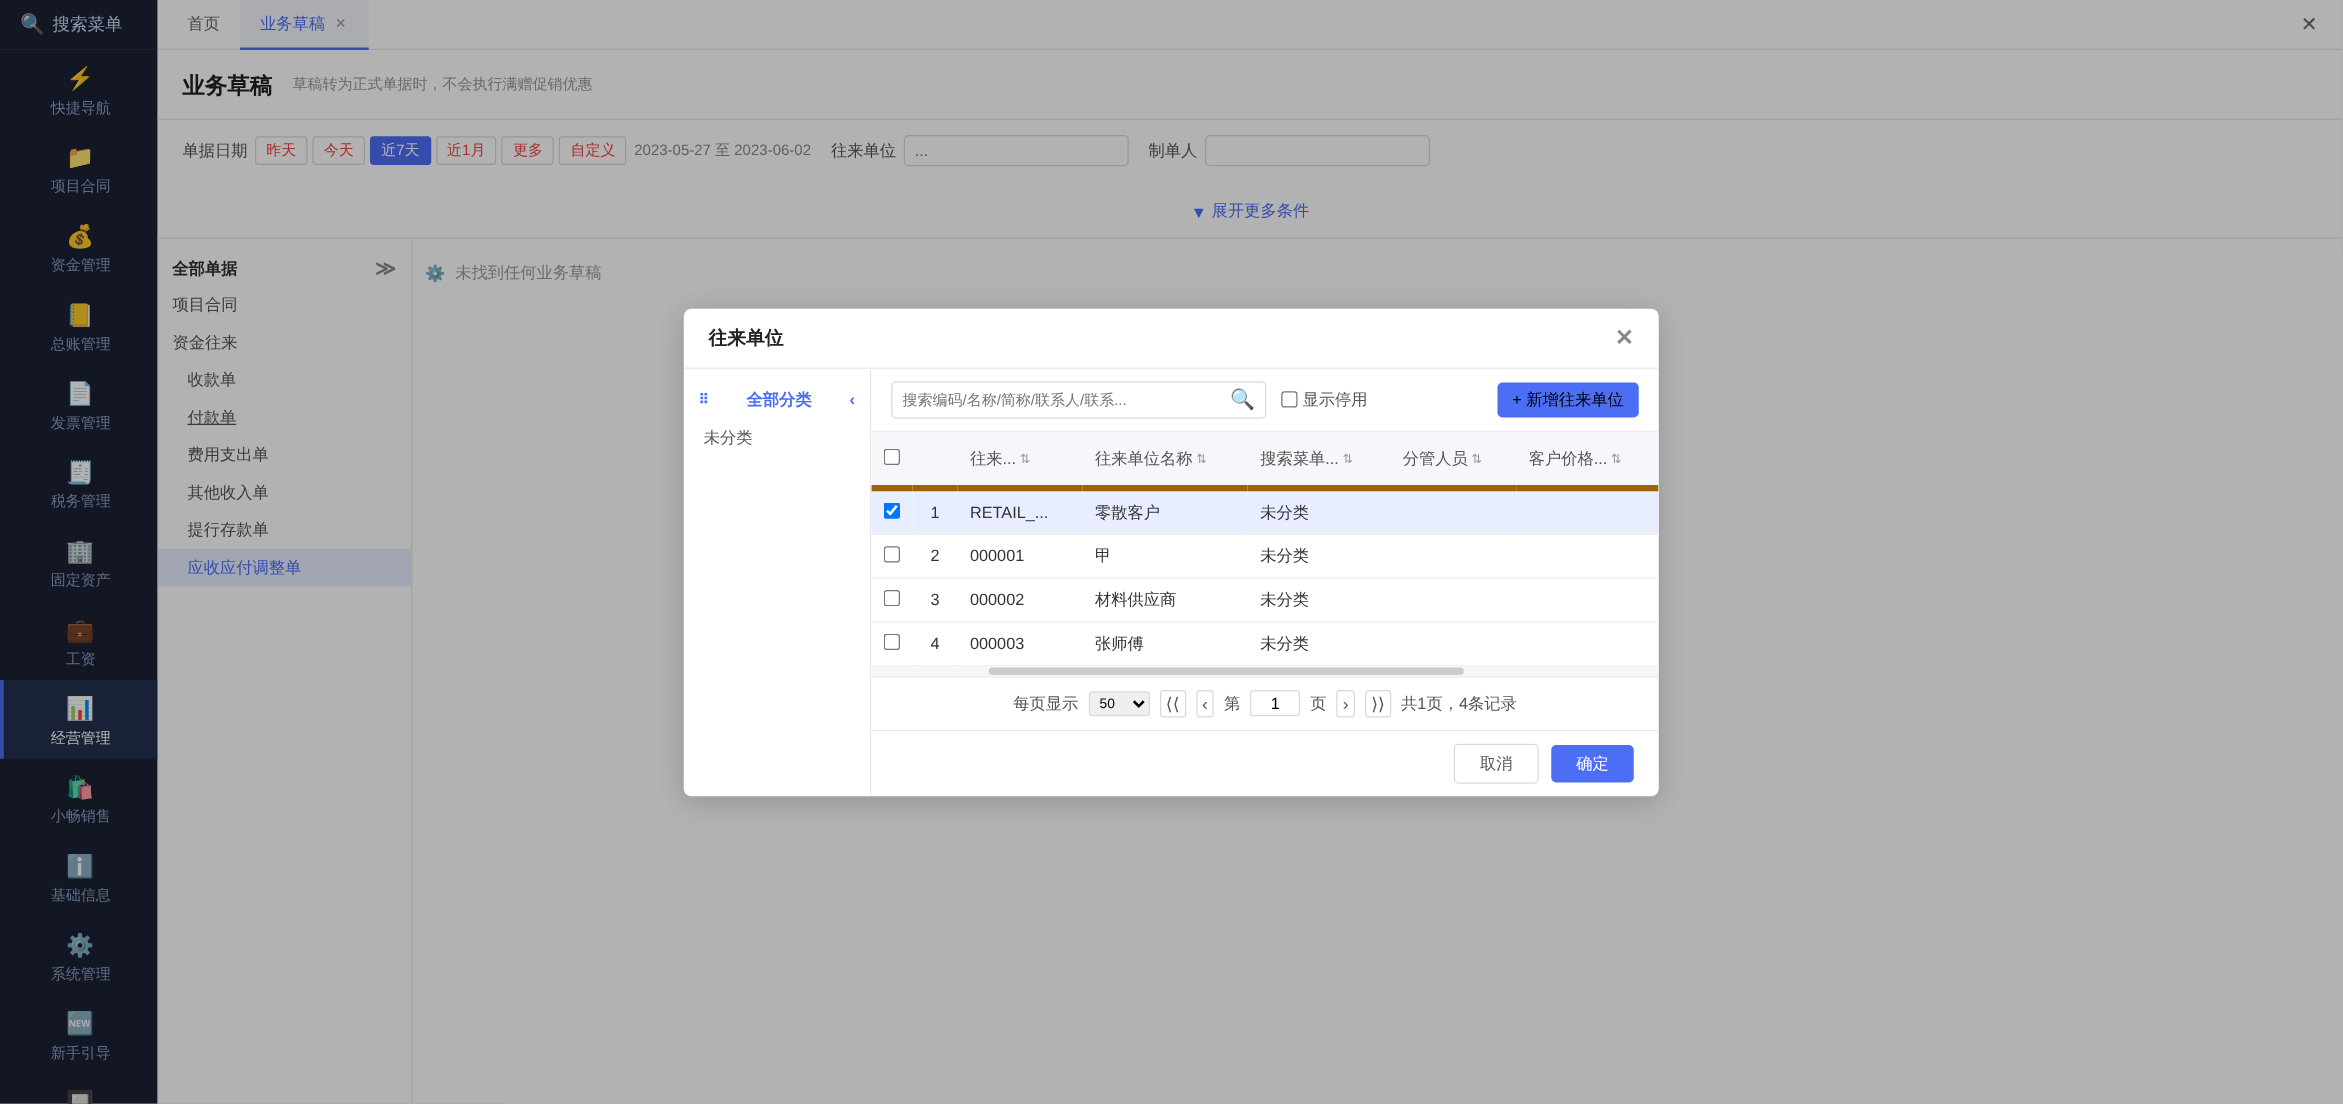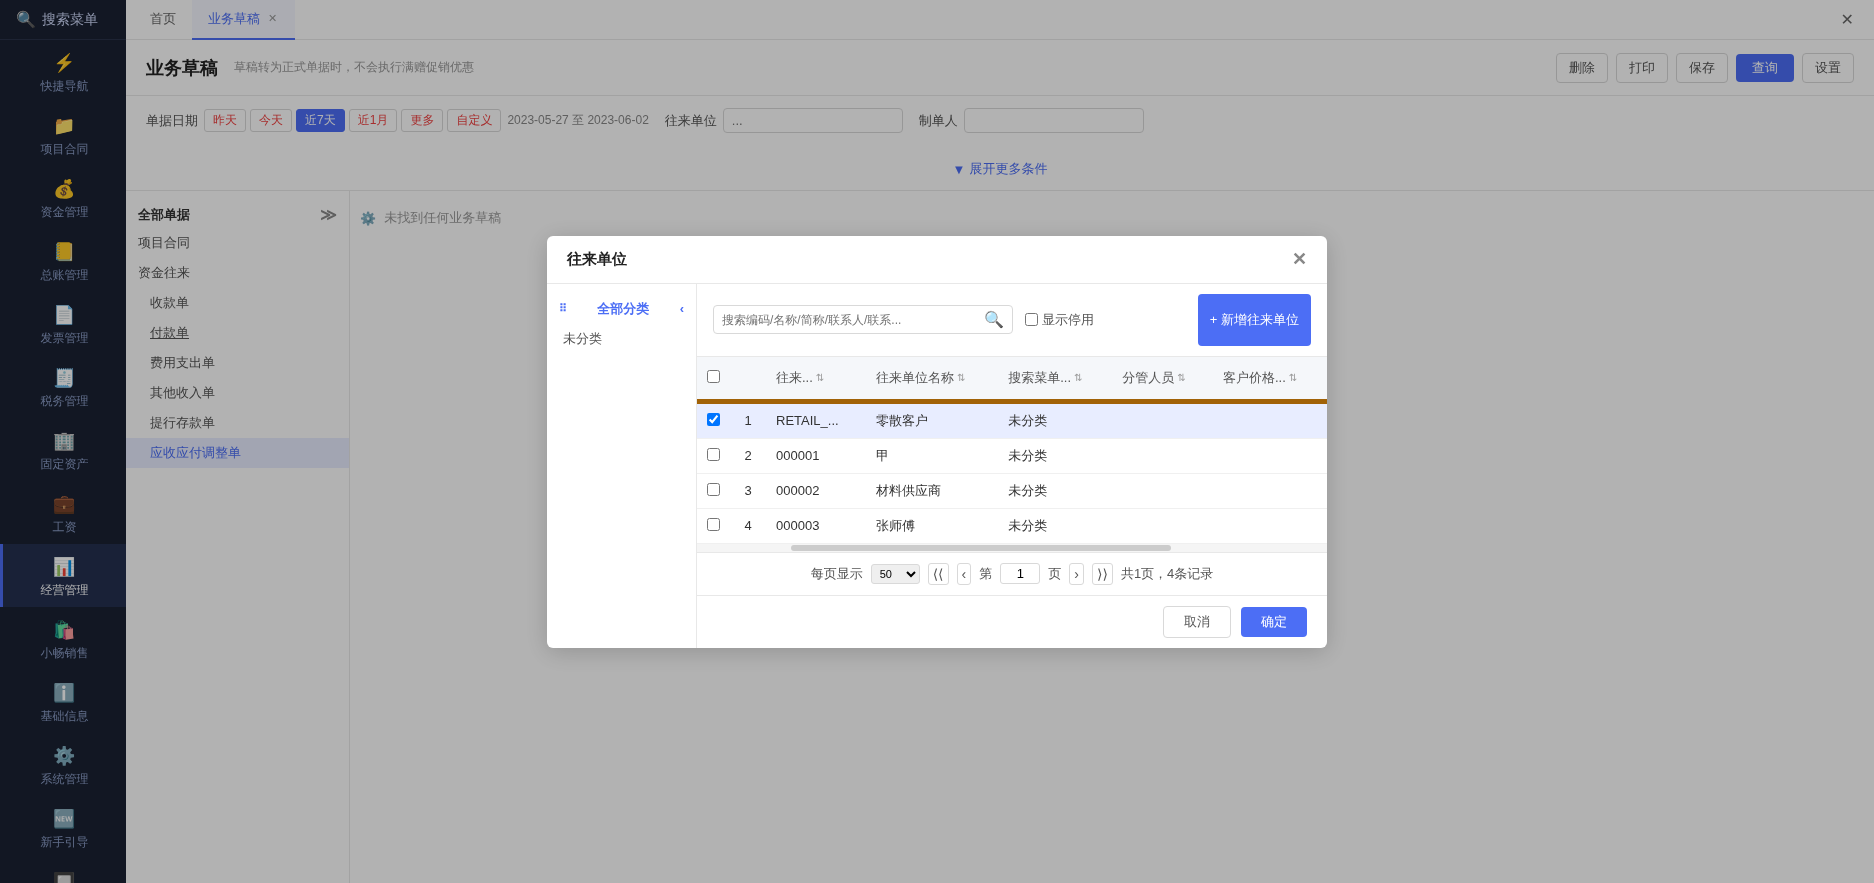--- a/index.html
+++ b/index.html
@@ -196,21 +196,21 @@
     
     .content {
       display: flex;
       flex: 1;
       overflow: hidden;
       background: #f0f2f5;
     }
 
     
     .left-panel {
-      width: 224px;
+      width: 204px;
       background: #fff;
       border-right: 1px solid #e8e8e8;
       padding: 10px 0;
       flex-shrink: 0;
     }
     .left-panel-header {
       display: flex;
       align-items: center;
       justify-content: space-between;
       padding: 4px 12px;
@@ -330,23 +330,23 @@
     .dialog-show-disabled {
       display: flex;
       align-items: center;
       gap: 4px;
       font-size: 13px;
       color: #555;
     }
     .btn-add-partner {
       margin-left: auto;
       background: #4c6ef5;
-      color: #ffffff;
+      color: #000000;
       border: none;
-      padding: 17px 12px;
+      padding: 5px 12px;
       border-radius: 4px;
       font-size: 13px;
       cursor: pointer;
       white-space: nowrap;
     }
     
     .dialog-table-wrapper {
       flex: 1;
       overflow: auto;
     }
@@ -537,27 +537,20 @@
       <span>业务草稿</span>
       <span class="tab-close">✕</span>
     </div>
     <div style="flex:1"></div>
     <div style="padding-right:12px; font-size:16px; color:#666; cursor:pointer;">✕</div>
   </div>
 
   <div class="page-header">
     <span class="page-title">业务草稿</span>
     <span class="page-subtitle">草稿转为正式单据时，不会执行满赠促销优惠</span>
-    <div class="page-actions">
-      <button class="btn-action">删除</button>
-      <button class="btn-action">打印</button>
-      <button class="btn-action">保存</button>
-      <button class="btn-primary">查询</button>
-      <button class="btn-action">设置</button>
-    </div>
   </div>
 
   <div class="filter-bar">
     <div class="filter-row">
       <div class="filter-item">
         <label>单据日期</label>
         <div class="filter-date-buttons">
           <button class="date-btn">昨天</button>
           <button class="date-btn">今天</button>
           <button class="date-btn active">近7天</button>

